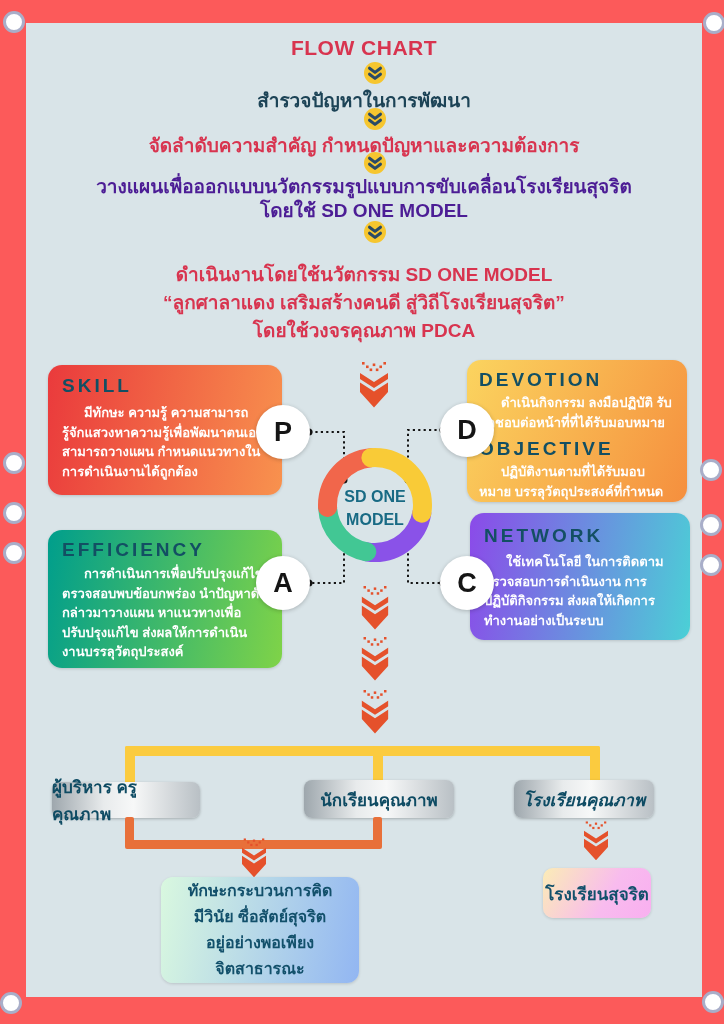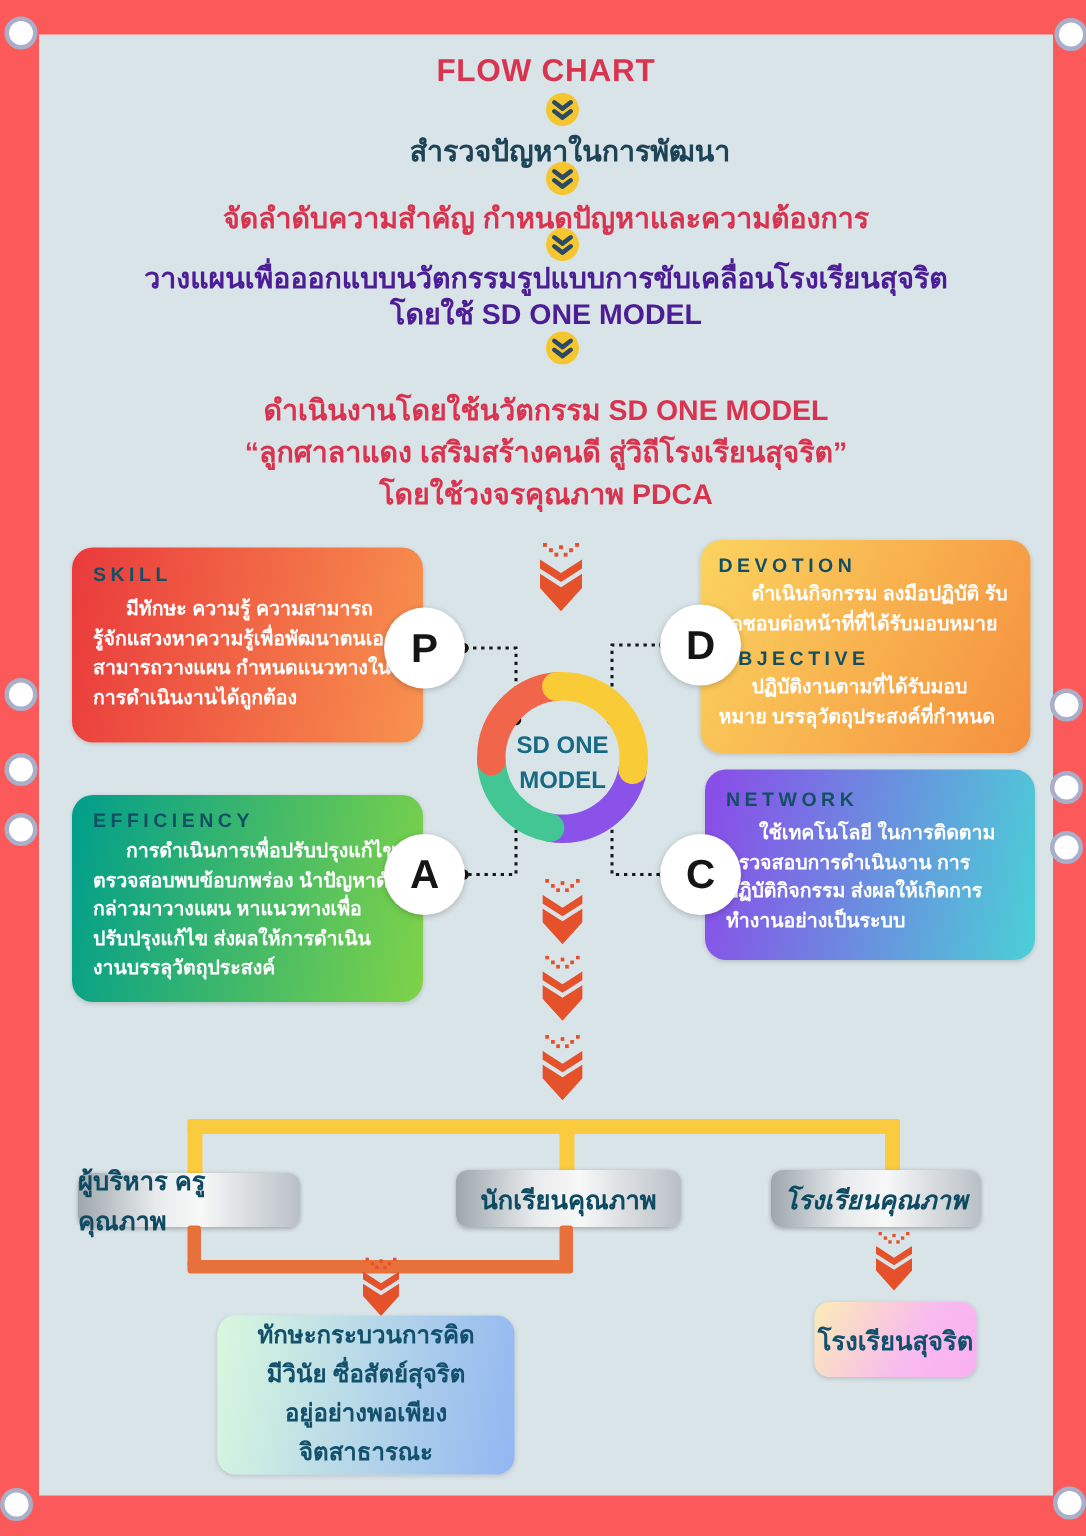--- a/index.html
+++ b/index.html
@@ -10,26 +10,26 @@
   }
   .abs{position:absolute;}
   #canvas{position:absolute;left:0;top:0;width:584px;height:1024px;}
   .inner-bg{left:26px;top:23px;width:676px;height:974px;background:#D9E4E8;}
   .hole{
     width:22px;height:22px;border-radius:50%;background:#FFFFFF;
     border:3px solid #A9AEC9;box-sizing:border-box;
   }
   .center-text{left:26px;width:676px;text-align:center;}
   .t-title{font-size:21px;font-weight:800;color:#D8344F;letter-spacing:.5px;}
-  .t-navy{font-size:19px;font-weight:700;color:#1C4356;margin-left:16px;}
+  .t-navy{font-size:19px;font-weight:700;color:#1C4356;}
   .t-crimson{font-size:19px;font-weight:700;color:#D8344F;}
   .t-dark{font-size:19px;font-weight:700;color:#4c1d95;}
   .pre{white-space:pre-line;}
   .card{border-radius:14px;box-sizing:border-box;box-shadow:0 1px 3px rgba(0,0,0,.15);}
-  .card-title{font-size:13px;font-weight:800;color:#134F63;letter-spacing:3px;}
+  .card-title{font-size:19px;font-weight:800;color:#134F63;letter-spacing:3px;}
   .card-body{font-size:13px;font-weight:600;color:#FFFFFF;line-height:1.5;text-indent:22px;}
   .skill-bg{background:linear-gradient(100deg,#EA3A3C,#F8924E);}
   .devotion-bg{background:linear-gradient(115deg,#FBD45F,#F58F3E);}
   .efficiency-bg{background:linear-gradient(100deg,#009E8C,#7FD348);}
   .network-bg{background:linear-gradient(100deg,#8B4AE9,#4BD0D6);}
   .pdca-circle{
     width:54px;height:54px;border-radius:50%;background:#FFFFFF;
     box-shadow:0 1px 4px rgba(0,0,0,.22);
     display:flex;align-items:center;justify-content:center;
     font-size:27px;font-weight:700;color:#151515;
@@ -215,21 +215,21 @@
   <div class="abs oline" style="left:373px;top:817px;width:9px;height:28px;"></div>
   <div class="abs oline" style="left:125px;top:840px;width:257px;height:9px;"></div>
 
   <svg class="abs" style="left:242px;top:838px;" width="24" height="40" viewBox="0 0 28 46">
       <use href="#redArrowSym"></use>
     </svg>
   <svg class="abs" style="left:584px;top:818px;" width="24" height="46" viewBox="0 0 28 46">
       <use href="#redArrowSym"></use>
     </svg>
 
-  <div class="abs mint-box pre" style="left:145px;top:877px;width:198px;height:106px;"><span class="pre">ทักษะกระบวนการคิด
+  <div class="abs mint-box pre" style="left:161px;top:877px;width:198px;height:106px;"><span class="pre">ทักษะกระบวนการคิด
 มีวินัย ซื่อสัตย์สุจริต
 อยู่อย่างพอเพียง
 จิตสาธารณะ</span></div>
   <div class="abs pink-box" style="left:543px;top:868px;width:108px;height:50px;justify-content:center;">
       <span>โรงเรียนสุจริต</span>
     </div>
 
 </div>
 
 </body></html>

